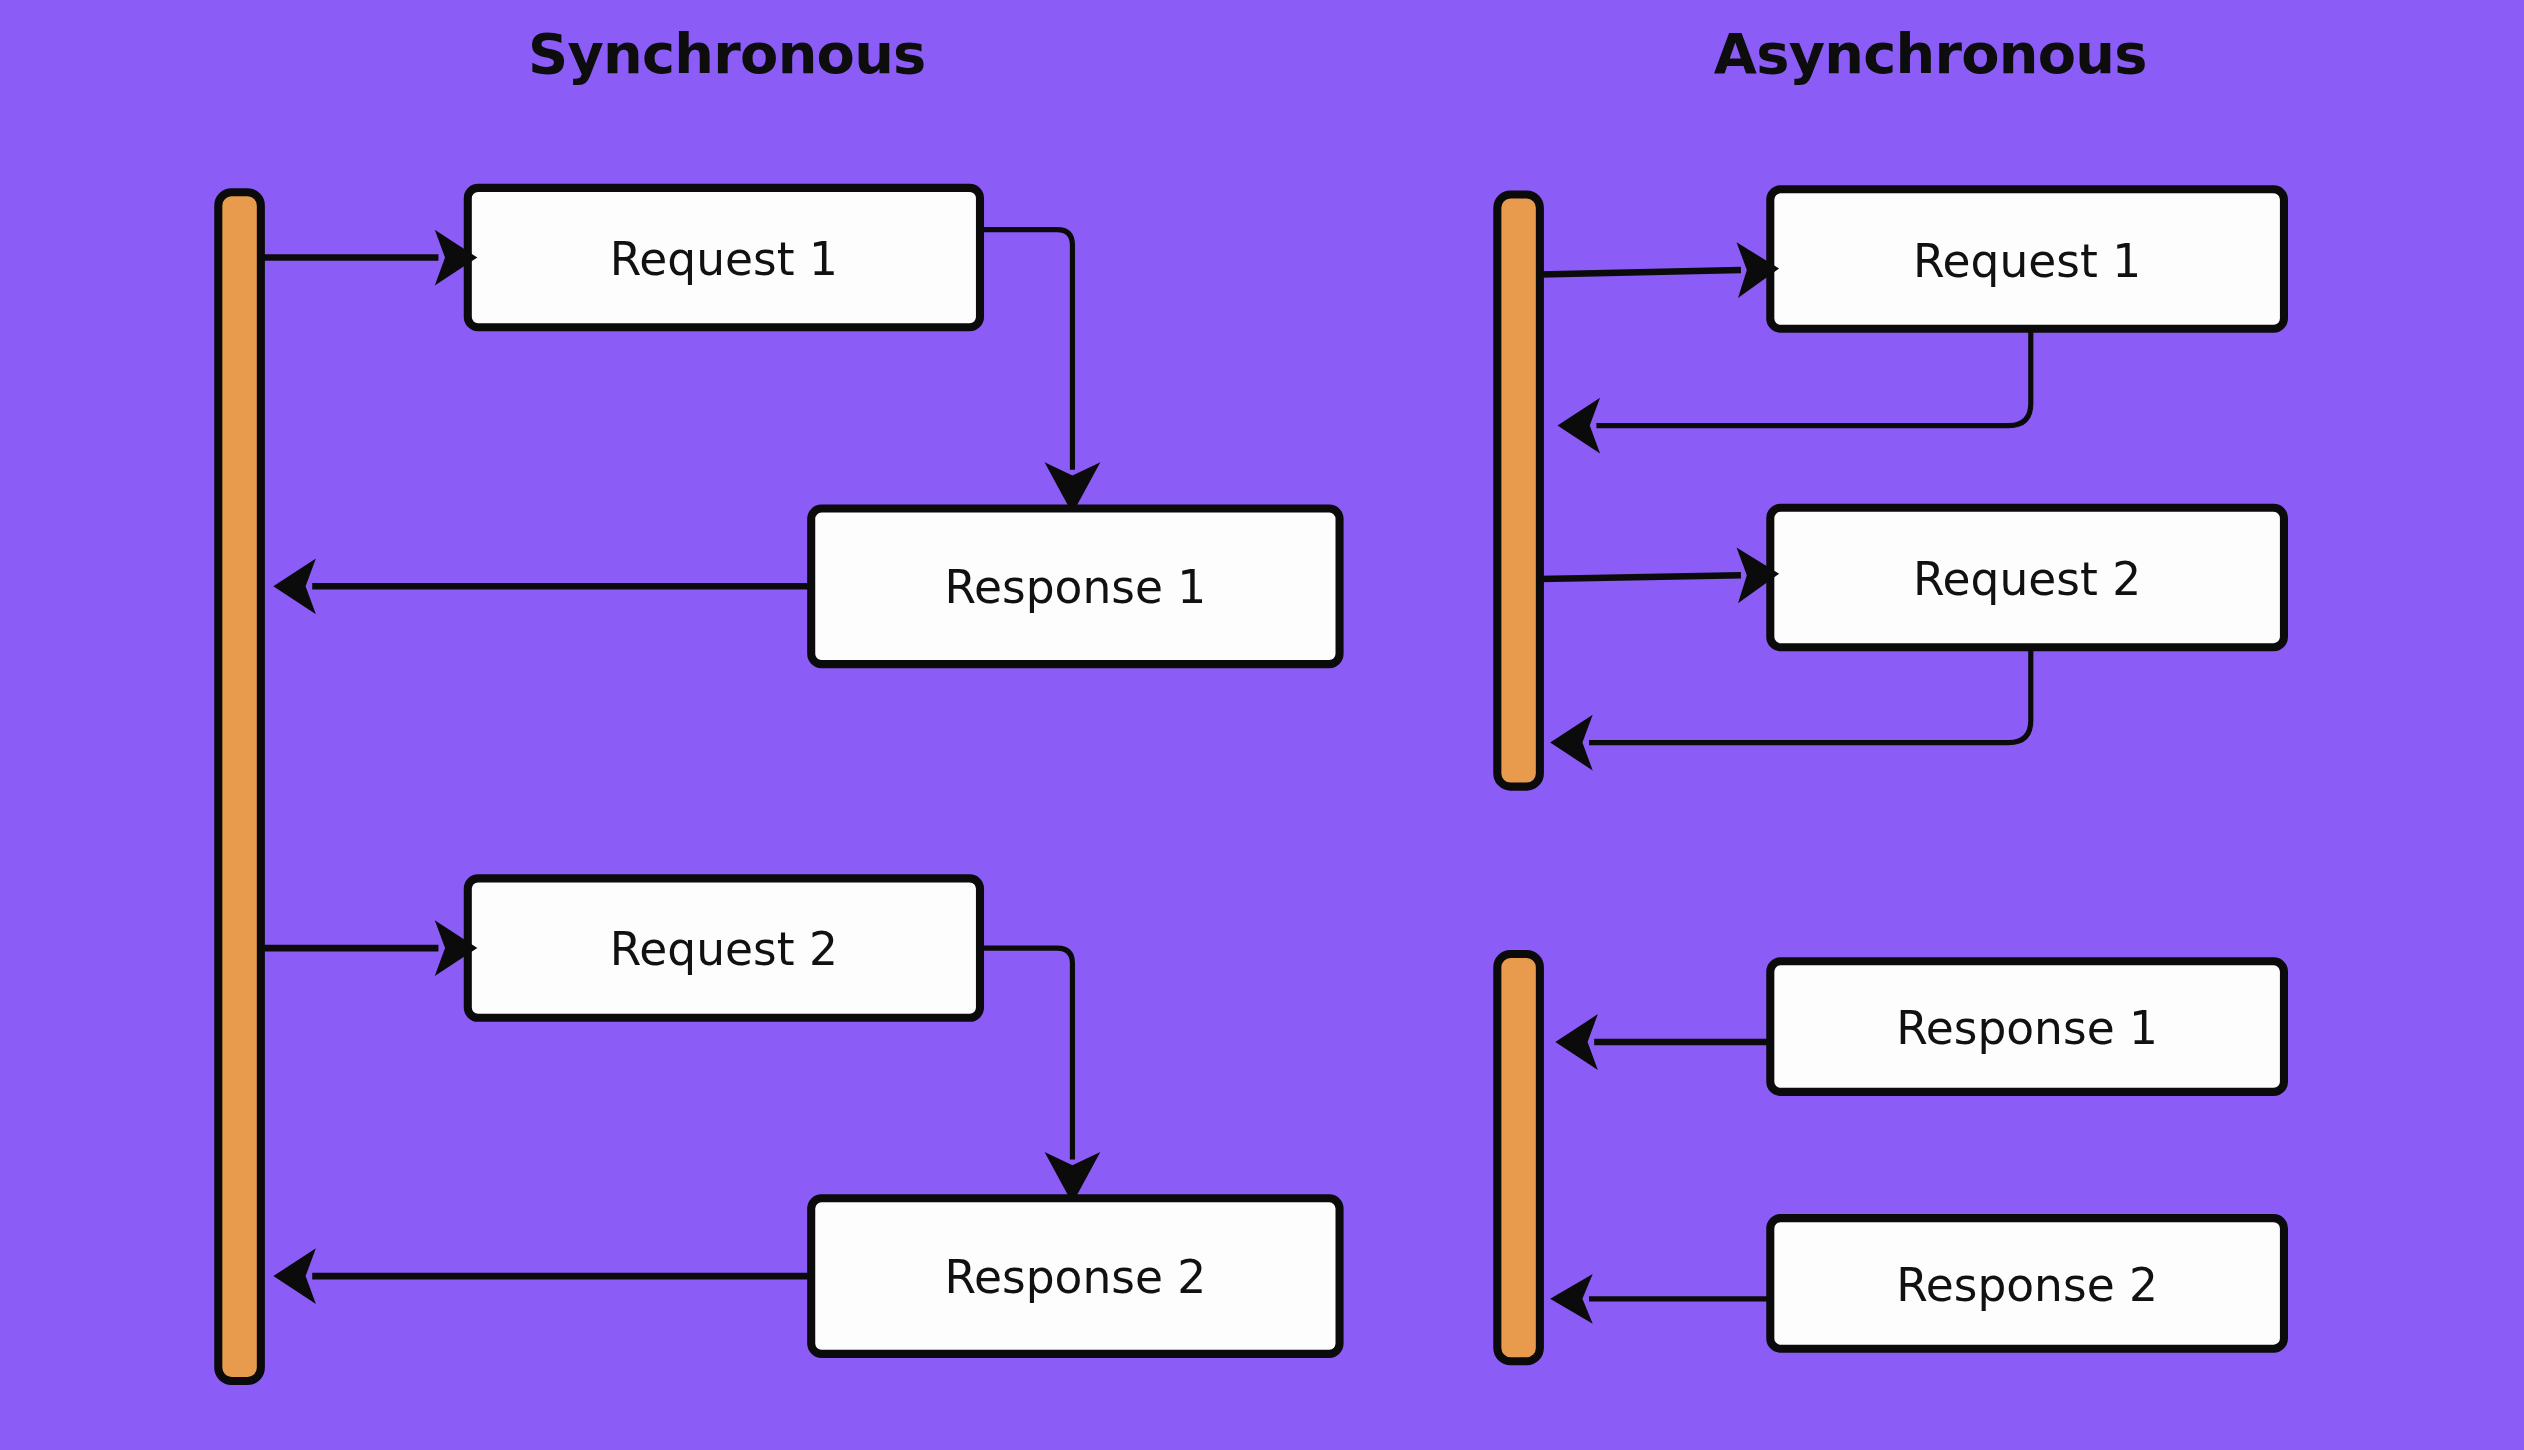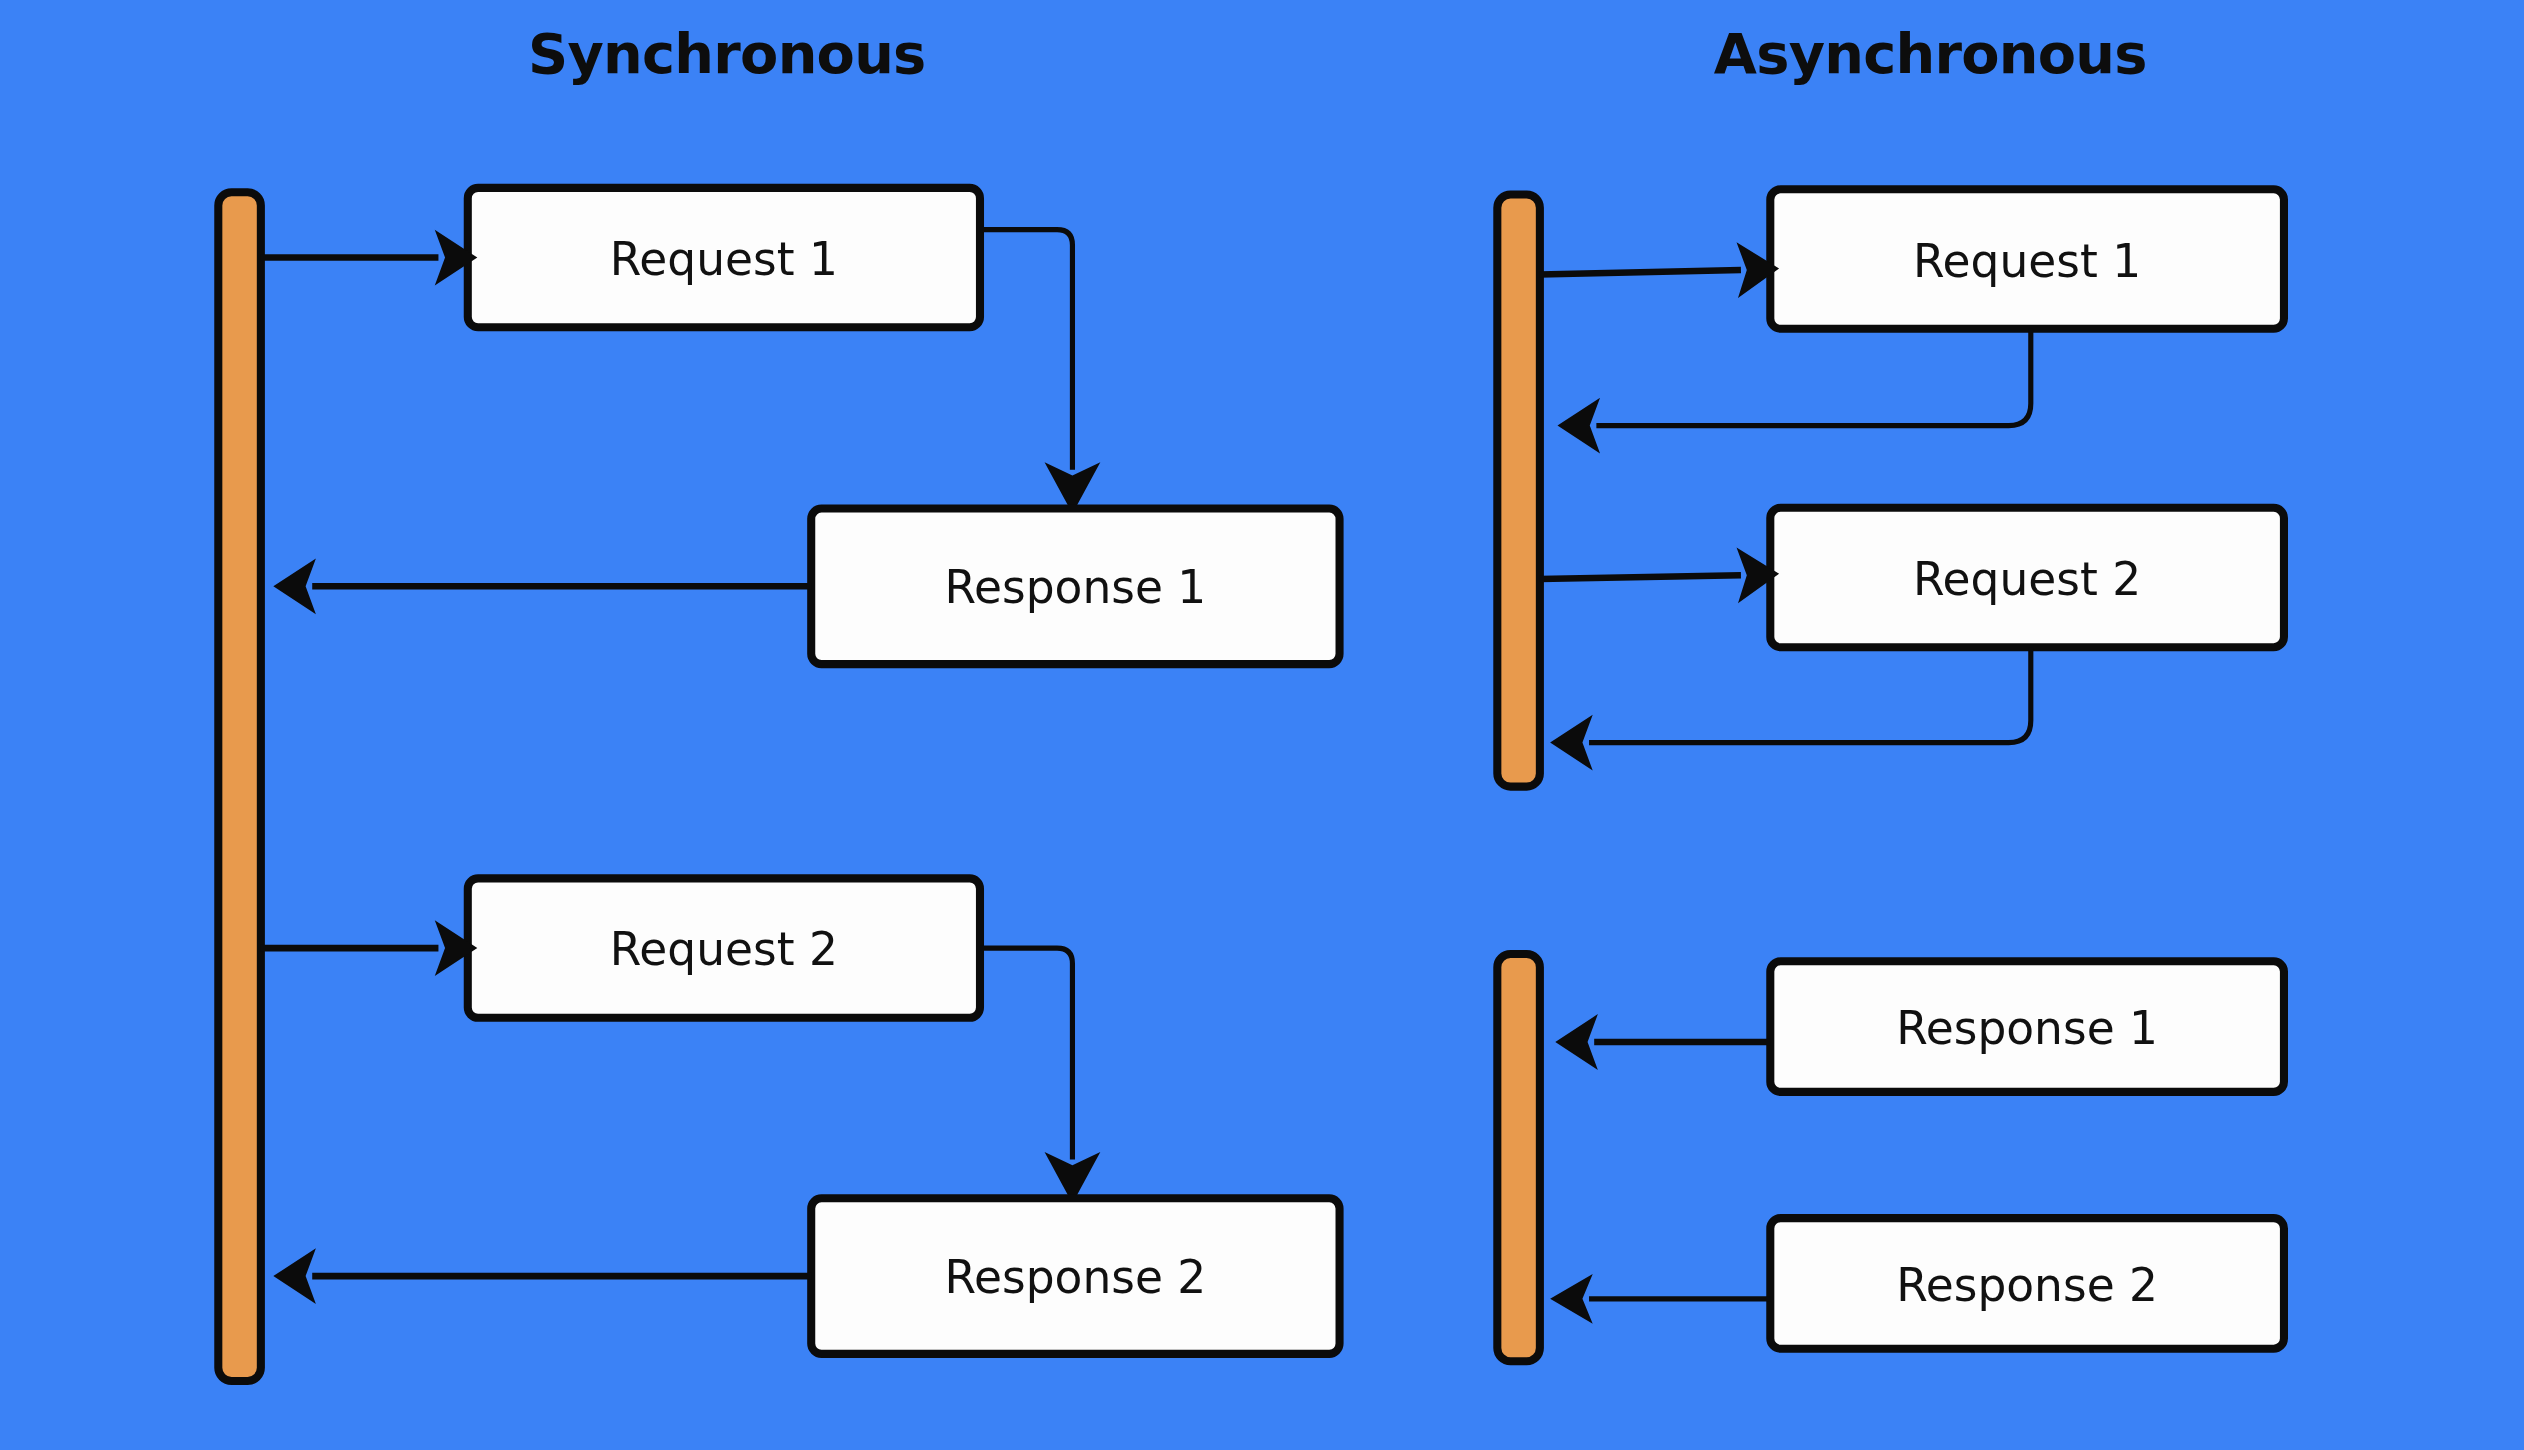--- a/index.html
+++ b/index.html
@@ -61,21 +61,21 @@
     stroke: #0b0b0b;
     stroke-width: 7;
     stroke-linecap: butt;
     stroke-linejoin: round;
   }
   .arrowfill { fill: #0b0b0b; }
 </style>
 </head>
 <body style="background: rgb(255, 255, 255);">
 
-<div id="diagram-root" style="background: #3b82f6;">
+<div id="diagram-root" style="background: #8b5cf6;">
   <svg class="canvas" viewBox="0 0 3440 1976" xmlns="http://www.w3.org/2000/svg">
 
     <g>
 
       <text class="panel-title" x="990" y="100" fill="#0d0d0d">Synchronous</text>
 
       <rect class="lifeline-shape" x="297" y="262" width="58" height="1620" rx="18" ry="18" fill="#e89a4d" stroke="#0b0b0b"></rect>
 
       <g>
         <rect class="box-shape" x="637" y="256" width="698" height="190" rx="14" ry="14" fill="#fdfdfd" stroke="#0b0b0b"></rect>

